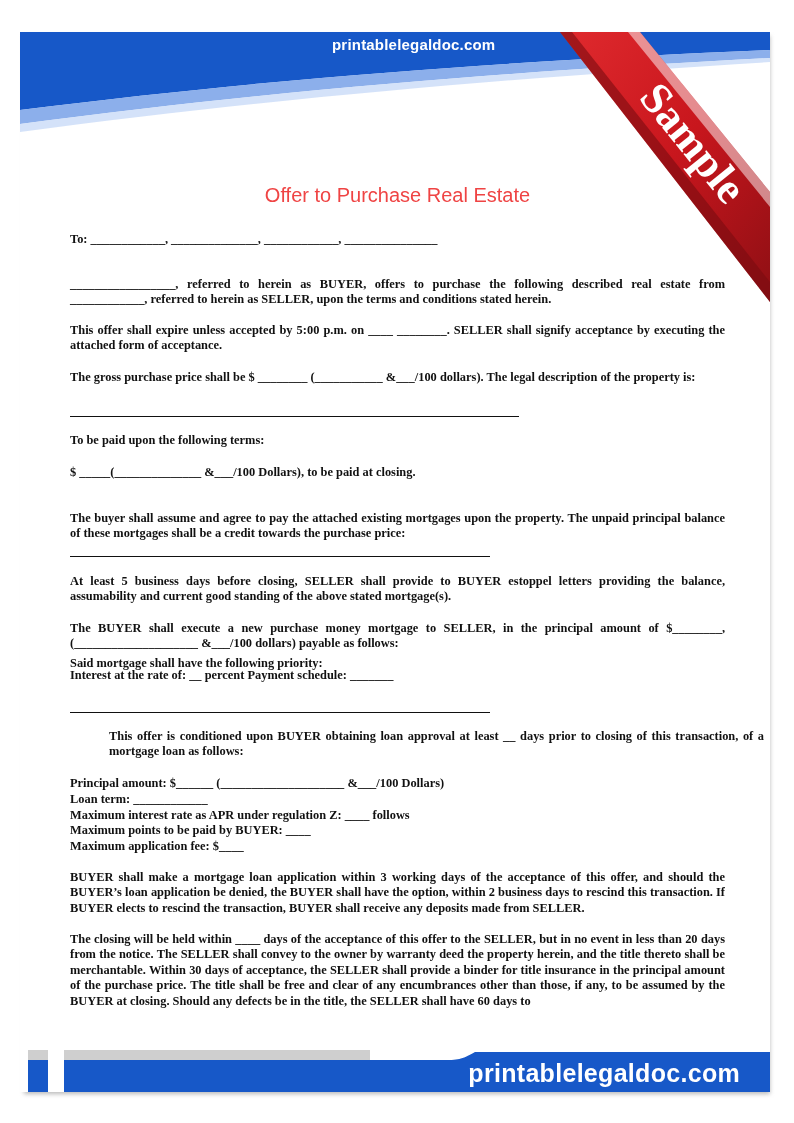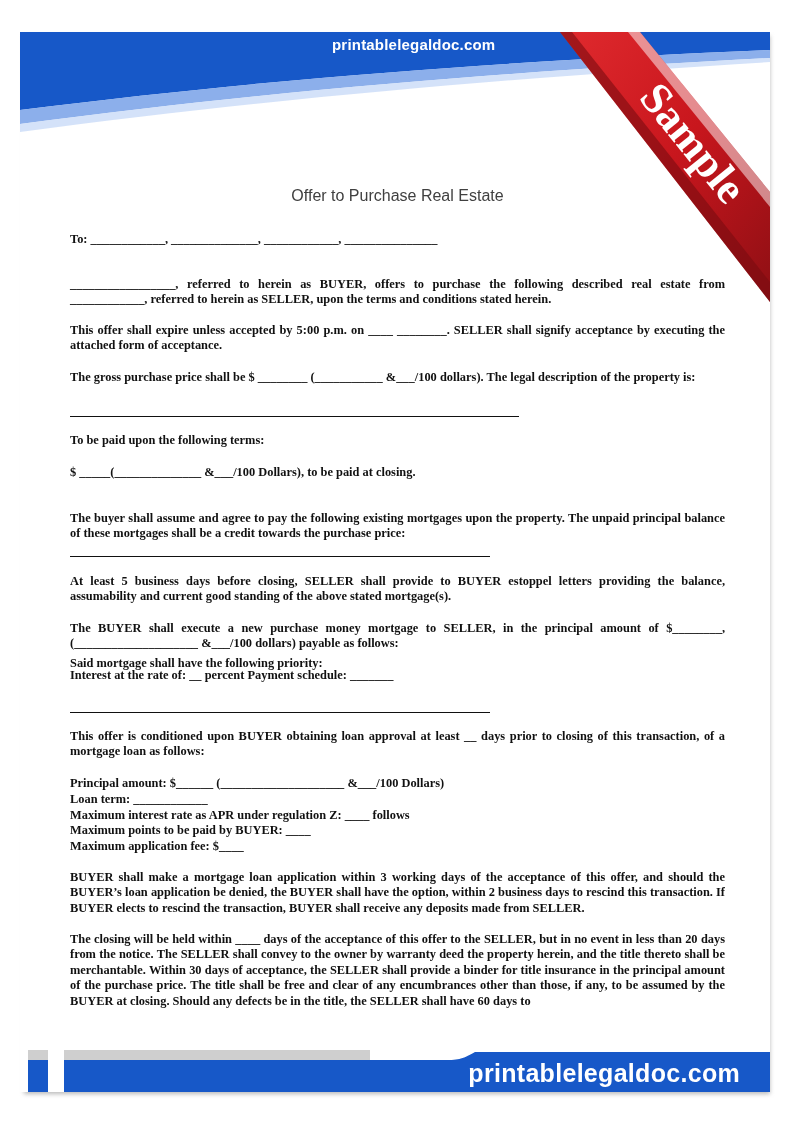--- a/index.html
+++ b/index.html
@@ -22,21 +22,21 @@
   }
 
   .ribbon-wrap { position: absolute; right: 0; top: 0; width: 250px; height: 300px; overflow: hidden; z-index: 5; }
 
   .doc {
     position: absolute; left: 50px; top: 156px; width: 655px;
     font-size: 12.4px; line-height: 15.4px; text-align: justify;
   }
   .title {
     position: absolute; left: 0; top: 0; width: 655px; text-align: center;
-    font-family: "Liberation Sans", sans-serif; font-size: 16px; color: #404040;
+    font-family: "Liberation Sans", sans-serif; font-size: 20px; color: #ef4444;
   }
   .para { position: absolute; left: 0; width: 655px; font-weight: bold; }
   .para.left { text-align: left; }
   .rule { position: absolute; left: 0; height: 0; border-top: 1px solid #111; }
 
   .footer-band { position: absolute; left: 0; top: 1010px; width: 750px; height: 50px; }
   .footer-url {
     position: absolute; right: 30px; top: 1027px;
     font-family: "Liberation Sans", sans-serif; font-size: 25px; font-weight: bold;
     color: #ffffff; letter-spacing: 0.3px;
@@ -82,32 +82,32 @@
     <div class="para left" style="top:44px;">To:  ____________, ______________, ____________, _______________</div>
 
     <div class="para" style="top:89px;">_________________, referred to herein as BUYER, offers to purchase the following described real estate from ____________, referred to herein as SELLER, upon the terms and conditions stated herein.</div>
     <div class="para" style="top:135px;">This offer shall expire unless accepted by 5:00 p.m. on ____ ________. SELLER shall signify acceptance by executing the attached form of acceptance.</div>
     <div class="para" style="top:182px;">The gross purchase price shall be $ ________ (___________ &amp;___/100 dollars). The legal description of the property is:</div>
     <div class="rule" style="top:228px; width:449px;"></div>
 
     <div class="para left" style="top:245px;">To be paid upon the following terms:</div>
     <div class="para left" style="top:277px;">$ _____(______________ &amp;___/100 Dollars), to be paid at closing.</div>
 
-    <div class="para" style="top:323px;">The buyer shall assume and agree to pay the following existing mortgages upon the property. The unpaid principal balance of these mortgages shall be a credit towards the purchase price:</div>
+    <div class="para" style="top:323px;">The buyer shall assume and agree to pay the attached existing mortgages upon the property. The unpaid principal balance of these mortgages shall be a credit towards the purchase price:</div>
     <div class="rule" style="top:368px; width:420px;"></div>
 
     <div class="para" style="top:386px;">At least 5 business days before closing, SELLER shall provide to BUYER estoppel letters providing the balance, assumability and current good standing of the above stated mortgage(s).</div>
 
     <div class="para" style="top:433px;">The BUYER shall execute a new purchase money mortgage to SELLER, in the principal amount of $________, (____________________ &amp;___/100 dollars) payable as follows:</div>
     <div class="para left" style="top:480px;">Interest at the rate of: __ percent Payment schedule: _______</div>
 
     <div class="para left" style="top:468px;">Said mortgage shall have the following priority:</div>
     <div class="rule" style="top:524px; width:420px;"></div>
 
-    <div class="para" style="top:541px;">This offer is conditioned upon BUYER obtaining loan approval at least __ days prior to closing of this transaction, of a mortgage loan as follows:</div>
+    <div class="para" style="top:541px;margin-left:39px;">This offer is conditioned upon BUYER obtaining loan approval at least __ days prior to closing of this transaction, of a mortgage loan as follows:</div>
 
     <div class="para left" style="top:588px;">Principal amount: $______ (____________________ &amp;___/100 Dollars)</div>
     <div class="para left" style="top:604px;">Loan term: ____________</div>
     <div class="para left" style="top:620px;">Maximum interest rate as APR under regulation Z: ____ follows</div>
     <div class="para left" style="top:635px;">Maximum points to be paid by BUYER: ____</div>
     <div class="para left" style="top:651px;">Maximum application fee: $____</div>
 
     <div class="para" style="top:682px;">BUYER shall make a mortgage loan application within 3 working days of the acceptance of this offer, and should the BUYER’s loan application be denied, the BUYER shall have the option, within 2 business days to rescind this transaction. If BUYER elects to rescind the transaction, BUYER shall receive any deposits made from SELLER.</div>
     <div class="para" style="top:744px;">The closing will be held within ____ days of the acceptance of this offer to the SELLER, but in no event in less than 20 days from the notice. The SELLER shall convey to the owner by warranty deed the property herein, and the title thereto shall be merchantable. Within 30 days of acceptance, the SELLER shall provide a binder for title insurance in the principal amount of the purchase price. The title shall be free and clear of any encumbrances other than those, if any, to be assumed by the BUYER at closing. Should any defects be in the title, the SELLER shall have 60 days to</div>
   </div>

